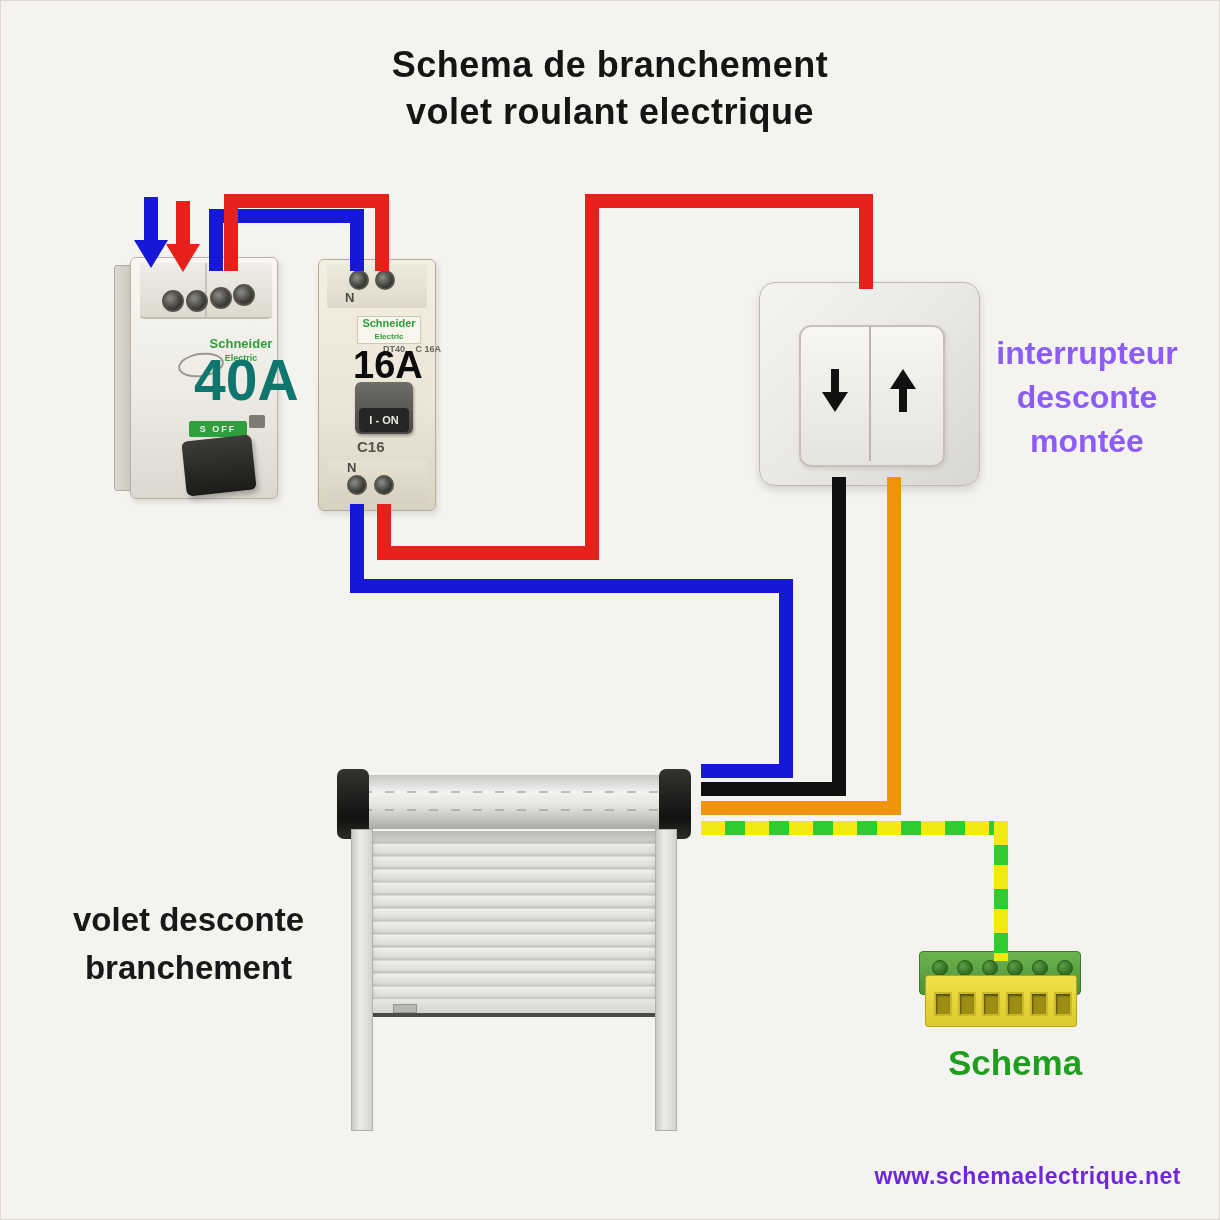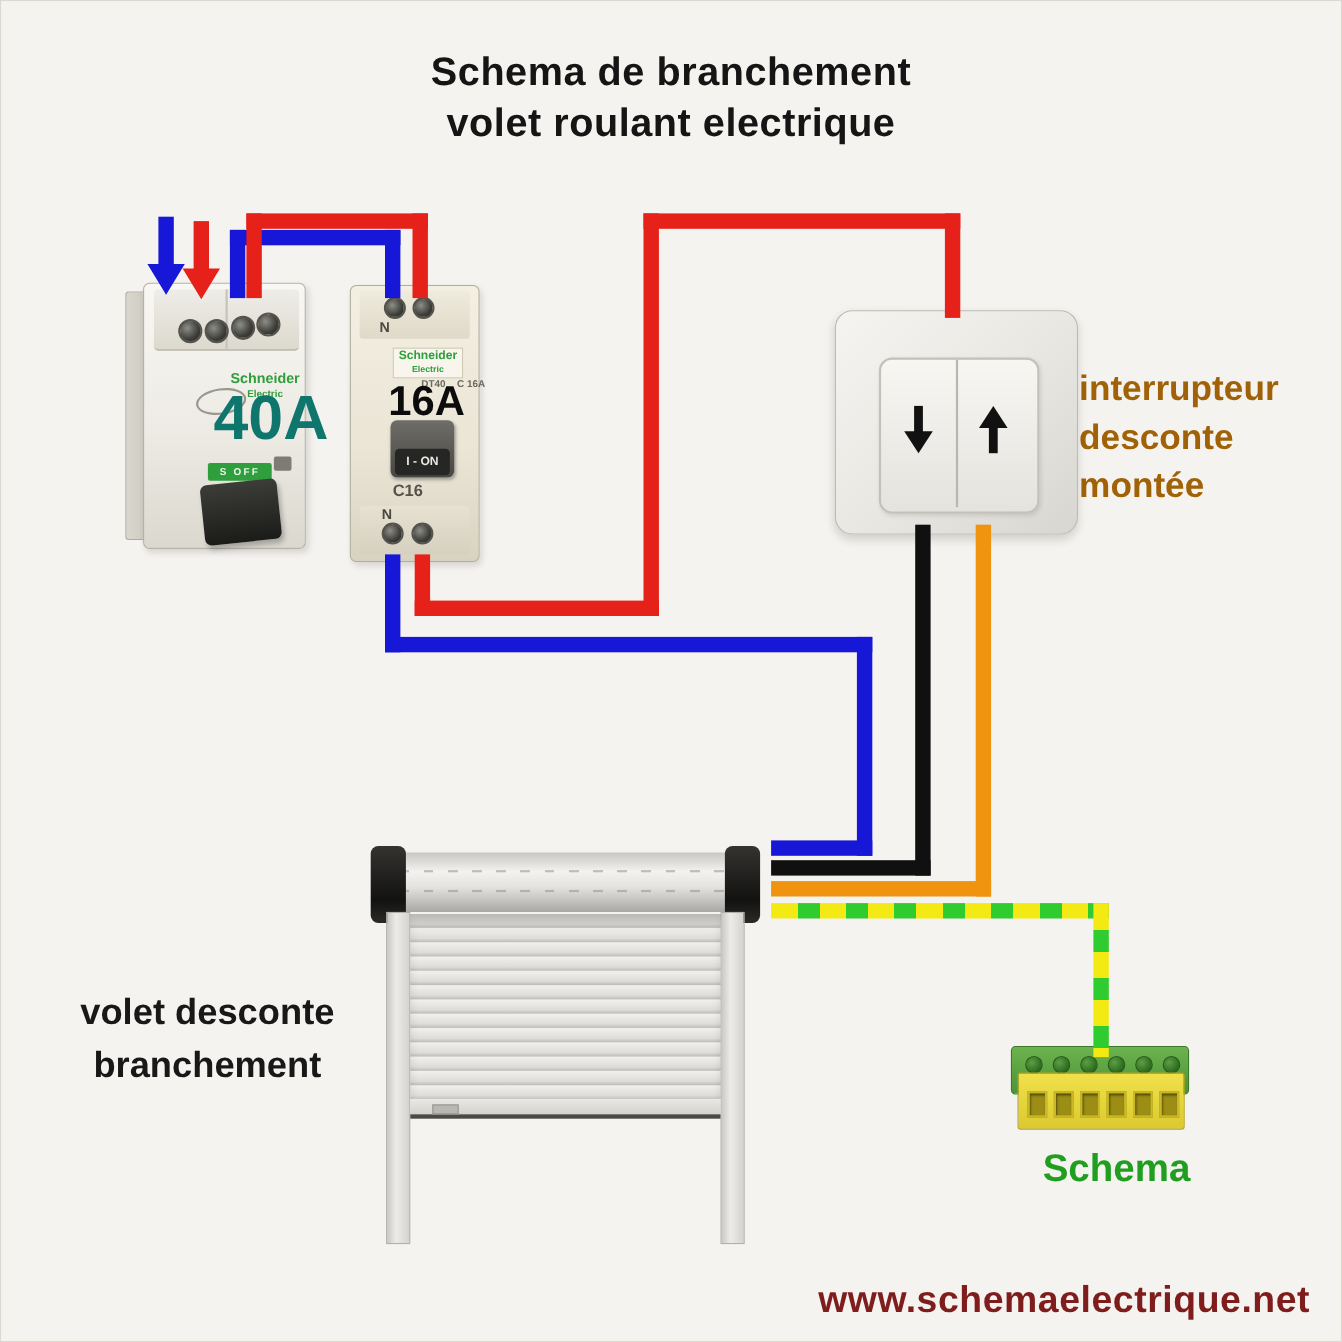--- a/index.html
+++ b/index.html
@@ -5,28 +5,28 @@
   html,body{margin:0;padding:0;background:#ffffff;}
   .canvas{
     position:relative;width:1220px;height:1220px;
     background:#f5f3ef;border:1px solid #dcd9d3;box-sizing:border-box;
     font-family:"Liberation Sans",sans-serif;overflow:hidden;
   }
   .abs{position:absolute;}
   
   .title{left:0;right:0;top:40px;text-align:center;font-weight:bold;
          font-size:36px;line-height:47px;color:#151515;letter-spacing:.5px;}
-  .switch-label{left:980px;top:330px;width:212px;
-    font-size:32px;font-weight:bold;line-height:44px;color:#a16207;}
+  .switch-label{left:980px;top:330px;width:212px;text-align:center;
+    font-size:32px;font-weight:bold;line-height:44px;color:#8b5cf6;}
   .shutter-label{left:55px;top:895px;width:265px;text-align:center;
     font-size:33px;font-weight:bold;line-height:48px;color:#181818;}
   .terre-label{left:928px;top:1042px;width:172px;text-align:center;
     font-size:35px;font-weight:bold;color:#1f9e1f;}
-  .website{right:28px;top:1162px;font-size:34px;font-weight:bold;
-    color:#7f1d1d;letter-spacing:.5px;}
+  .website{right:38px;top:1162px;font-size:23px;font-weight:bold;
+    color:#6d28d9;letter-spacing:.5px;}
   
   .wire{position:absolute;z-index:5;}
   .w-red{background:#e62119;}
   .w-blue{background:#1717d8;}
   .w-black{background:#101010;}
   .w-orange{background:#f0930f;}
   .w-earth-h{background:repeating-linear-gradient(90deg,#f2ea12 0 24px,#2ecc2e 24px 44px);}
   .w-earth-v{background:repeating-linear-gradient(180deg,#f2ea12 0 24px,#2ecc2e 24px 44px);}
   
   .supply{position:absolute;z-index:6;width:34px;height:72px;}

